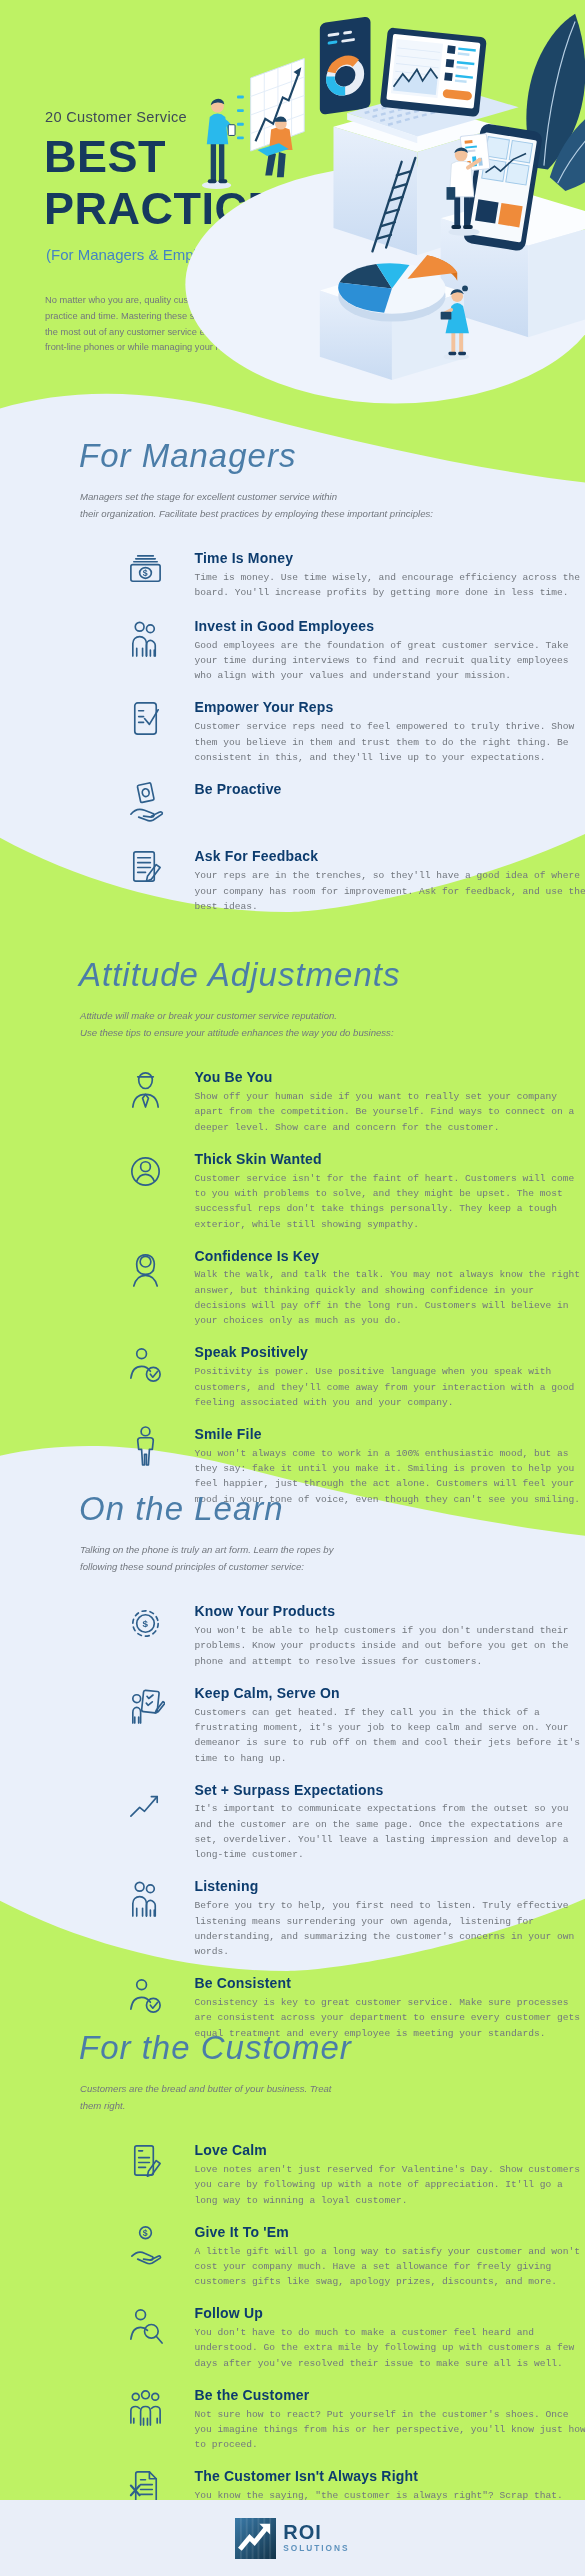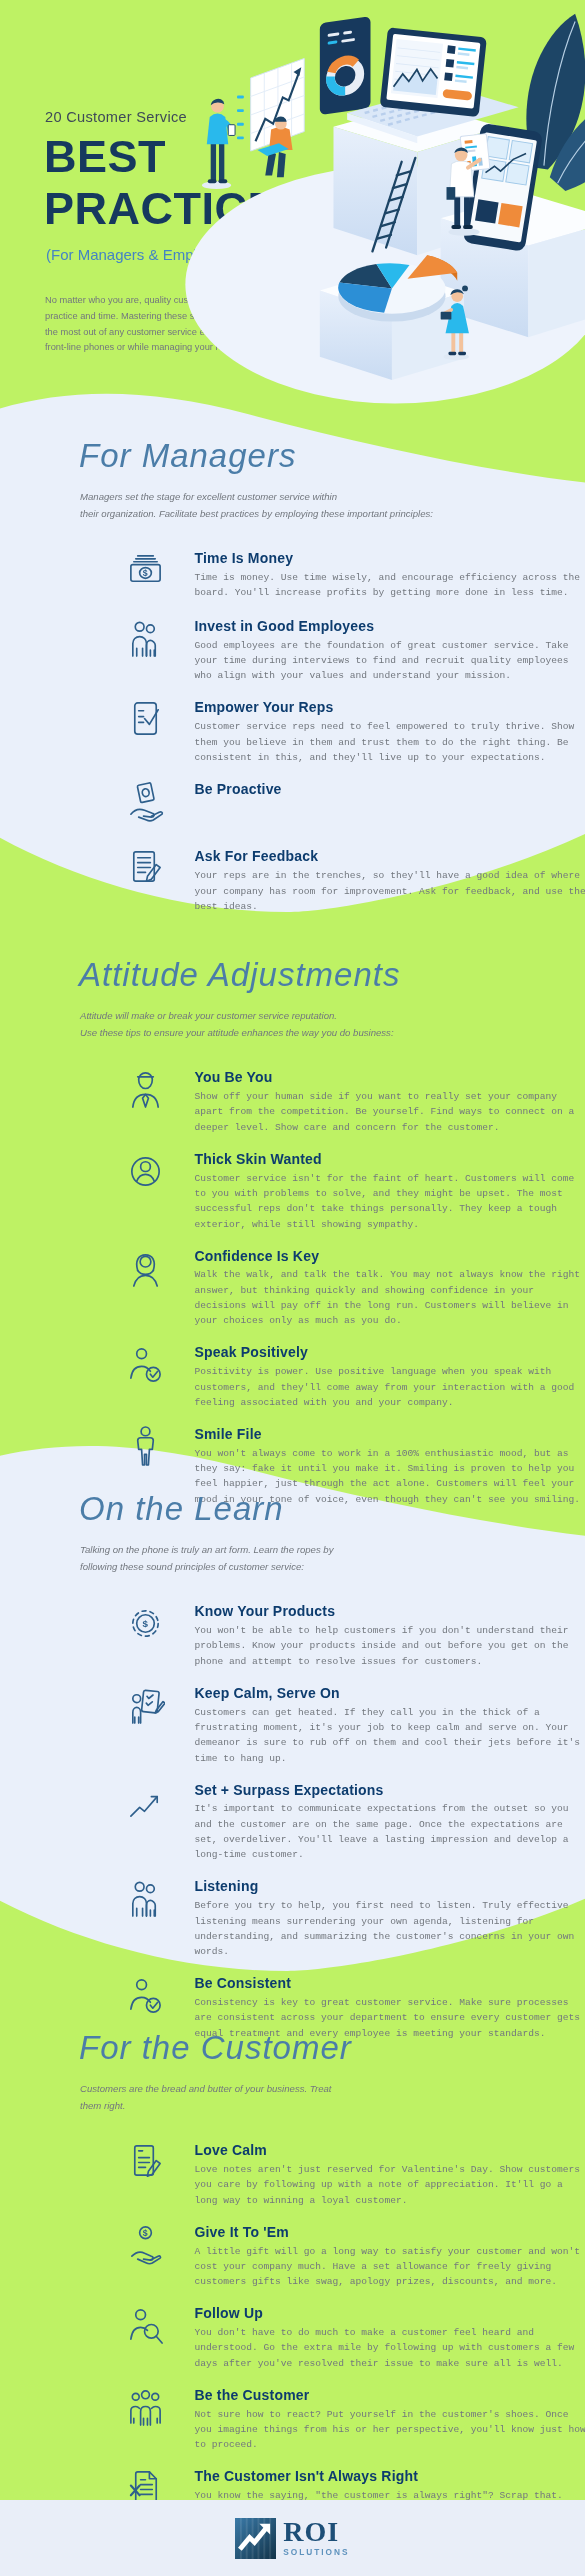--- a/index.html
+++ b/index.html
@@ -20,21 +20,21 @@
   .icon{flex:0 0 45px;height:45px;}
   .icon svg{stroke:#2e5f8c;fill:none;stroke-width:1.7px;stroke-linecap:round;stroke-linejoin:round;}
   .icon text{fill:#2e5f8c;stroke:none;font-weight:bold;font-family:"Liberation Sans",sans-serif;}
   .itxt{margin-left:23.4px;width:396px;}
   .itxt h3{margin:1px 0 3.9px;font-size:14px;color:#0d3c6e;letter-spacing:0.2px;}
   .itxt p{margin:0;font-size:9.6px;line-height:1.6;color:#72777e;font-family:Liberation Mono, monospace;}
   
   .footer{position:absolute;left:0;top:2500px;width:585px;height:76px;background:#e9eef8;display:flex;align-items:center;justify-content:center;}
   .logo{display:flex;align-items:center;}
   .logo-text{margin-left:6.8px;}
-  .logo-roi{font-family:Liberation Serif, serif;font-weight:700;font-size:28px;line-height:.9;color:#1d4e77;letter-spacing:1px;}
+  .logo-roi{font-family:Liberation Sans, sans-serif;font-weight:700;font-size:20px;line-height:.9;color:#1d4e77;letter-spacing:1px;}
   .logo-sub{font-size:8.3px;font-weight:700;letter-spacing:2px;color:#5e92bd;margin-top:2px;}
 </style>
 </head>
 <body>
 
 <div class="page">
 
   <svg class="bgwave" style="top:385px;height:527px" viewBox="0 0 600 540" preserveAspectRatio="none">
     <path d="M0,24 C70,4 150,2 255,30 C380,63 500,88 600,100 L600,460 C480,516 340,540 295,540 C190,540 85,510 0,464 Z" fill="#eaf0fa"></path>
   </svg>

